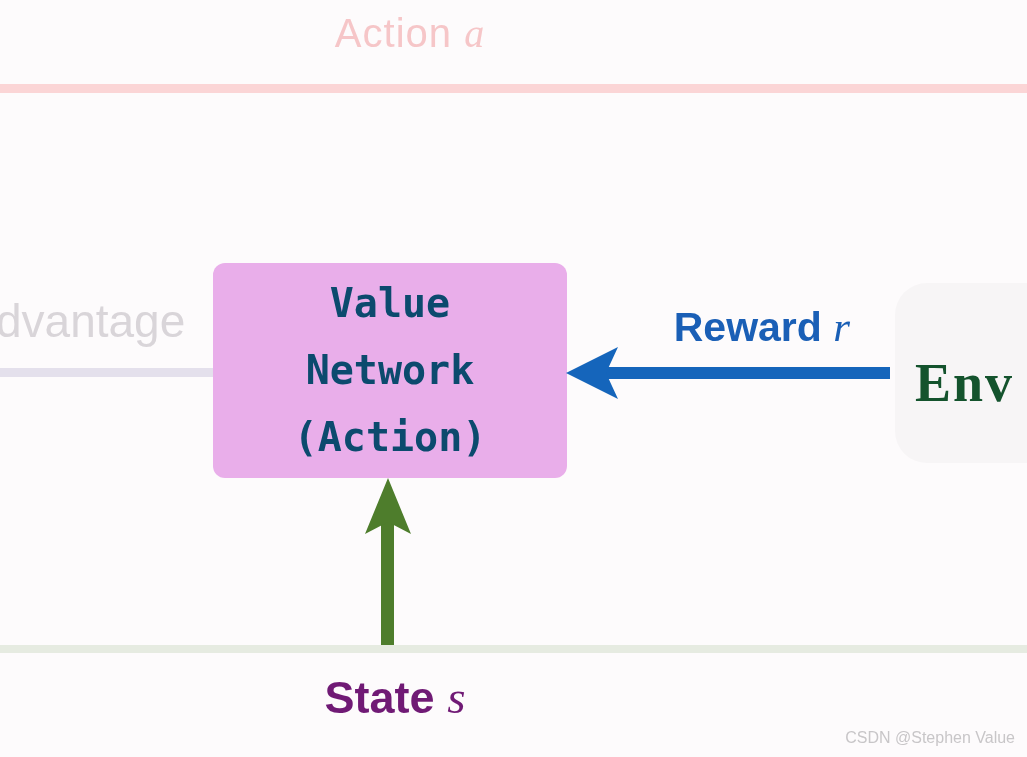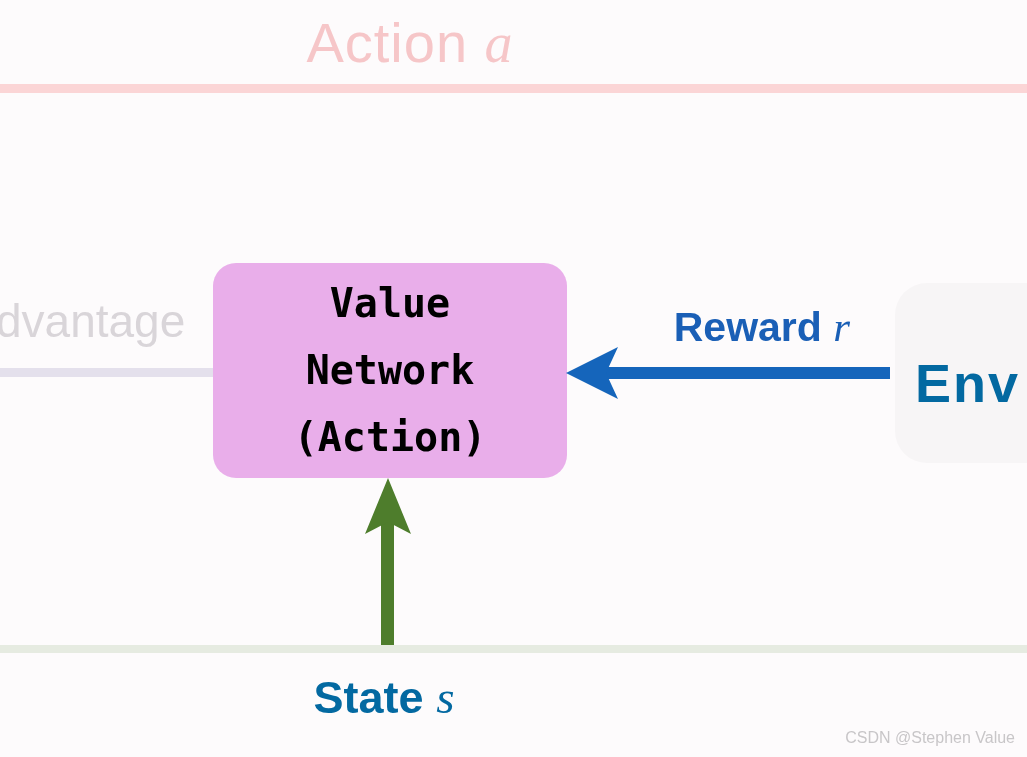--- a/index.html
+++ b/index.html
@@ -14,21 +14,21 @@
     background: #fdfbfc;
     overflow: hidden;
     font-family: "Liberation Sans", sans-serif;
   }
   .abs { position: absolute; }
 
   
   .action-title {
     left: 240px; top: 10px; width: 340px;
     text-align: center;
-    font-size: 56px;
+    font-size: 40px;
     color: #f6c6c8;
     letter-spacing: 1px;
   }
   .math-var {
     font-family: "Liberation Serif", serif;
     font-style: italic;
   }
 
   
   .top-line {
@@ -48,30 +48,30 @@
   .advantage-label {
     left: -4px; top: 294px;
     font-size: 46px;
     color: #d9d5d9;
   }
 
   
   .value-box {
     left: 213px; top: 263px; width: 354px; height: 215px;
     background: #e9aeea;
-    border-radius: 23px;
+    border-radius: 12px;
     display: flex;
     flex-direction: column;
     justify-content: center;
     align-items: center;
     font-family: "DejaVu Sans Mono", monospace;
     font-weight: bold;
     font-size: 40px;
     line-height: 67px;
-    color: #000000;
+    color: #0c4a6e;
     text-align: center;
   }
 
   
   .reward-label {
     left: 600px; top: 302px; width: 250px;
     text-align: right;
     font-size: 41px;
     font-weight: bold;
     color: #1a5fb6;
@@ -79,34 +79,34 @@
   .reward-label .math-var { font-weight: normal; font-size: 43px; }
 
   
   .env-box {
     left: 895px; top: 283px; width: 170px; height: 180px;
     background: #f7f5f6;
     border-radius: 32px;
   }
   .env-label {
     left: 915px; top: 352px;
-    font-family: Liberation Sans, sans-serif;
+    font-family: Liberation Serif, serif;
     font-weight: bold;
     font-size: 54px;
-    color: #0369a1;
+    color: #14532d;
     letter-spacing: 2px;
   }
 
   
   .state-label {
-    left: 264px; top: 670px; width: 240px;
+    left: 275px; top: 670px; width: 240px;
     text-align: center;
     font-size: 45px;
     font-weight: bold;
-    color: #0369a1;
+    color: #701a75;
   }
   .state-label .math-var { font-weight: normal; font-size: 47px; }
 
   
   .watermark {
     right: 12px; top: 729px;
     font-size: 16px;
     color: #c8c6c8;
   }
 

